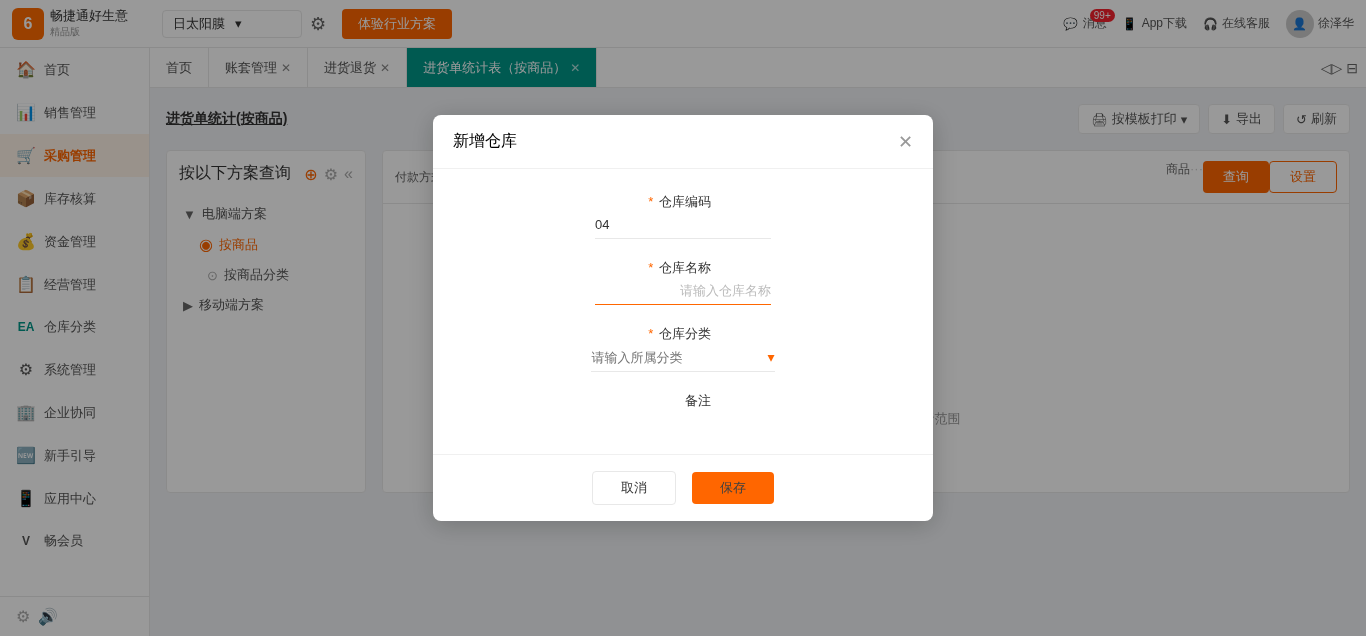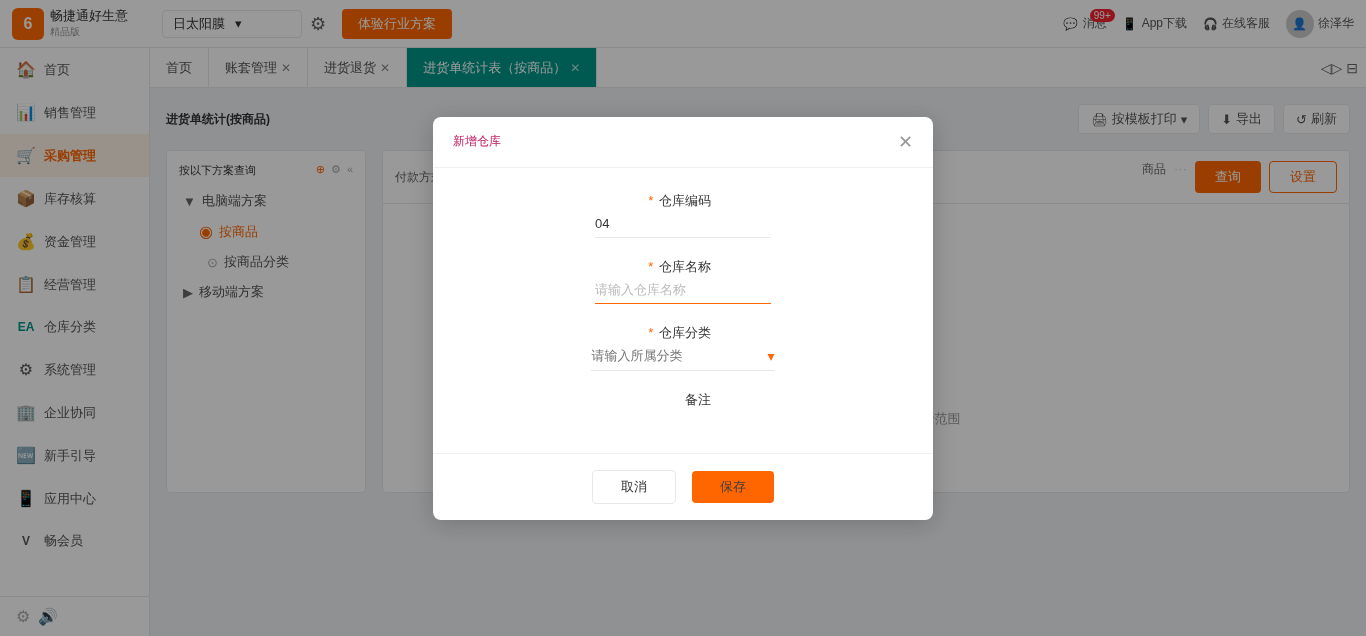--- a/index.html
+++ b/index.html
@@ -82,21 +82,21 @@
     .tab-bar-right { margin-left: auto; display: flex; align-items: center; padding: 0 8px; gap: 4px; }
 
     
     .main {
       position: fixed; top: 88px; left: 150px; right: 0; bottom: 0;
       overflow: auto; padding: 16px;
     }
     .page-header {
       display: flex; align-items: center; justify-content: space-between; margin-bottom: 16px;
     }
-    .page-title { font-size: 12px; color: #333; font-weight: bold; }
+    .page-title { font-size: 14px; color: #333; font-weight: bold; text-decoration: underline; }
     .page-actions { display: flex; align-items: center; gap: 8px; }
     .action-btn {
       display: flex; align-items: center; gap: 4px; padding: 5px 12px;
       border: 1px solid #e8e8e8; border-radius: 4px; background: white;
       cursor: pointer; color: #555; font-size: 13px;
     }
     .query-btn {
       background: #f60; color: white; border: none; border-radius: 4px;
       padding: 6px 20px; cursor: pointer; font-size: 13px;
     }
@@ -107,22 +107,22 @@
 
     
     .content-area {
       display: flex; gap: 16px; background: transparent;
     }
     .left-panel {
       width: 200px; background: white; border-radius: 4px; padding: 12px;
       border: 1px solid #e8e8e8;
     }
     .panel-title {
-      font-size: 11px; color: #333; margin-bottom: 8px;
-      display: flex; align-items: flex-start; justify-content: space-between;
+      font-size: 16px; color: #333; margin-bottom: 15px;
+      display: flex; align-items: flex-end; justify-content: space-between;
     }
     .panel-icons { display: flex; gap: 6px; }
     .tree-item {
       display: flex; align-items: center; gap: 6px; padding: 6px 4px;
       cursor: pointer; color: #555; font-size: 13px;
     }
     .tree-item.active { color: #f60; }
     .tree-item-sub {
       padding-left: 20px;
     }
@@ -165,39 +165,39 @@
 
     
     .dialog {
       background: white; border-radius: 8px; width: 500px;
       box-shadow: 0 4px 24px rgba(0,0,0,0.2); overflow: hidden;
     }
     .dialog-header {
       display: flex; align-items: center; justify-content: space-between;
       padding: 16px 20px; border-bottom: 1px solid #f0f0f0;
     }
-    .dialog-title { font-size: 12px; color: #be185d; font-weight: 500; }
+    .dialog-title { font-size: 16px; color: #000000; font-weight: 500; }
     .dialog-close {
       cursor: pointer; color: #999; font-size: 18px; border: none;
       background: none; line-height: 1;
     }
     .dialog-body { padding: 24px 32px; }
     .form-row {
       display: flex; align-items: center; margin-bottom: 20px; flex-direction: column;
     }
     .form-label {
       width: 80px; text-align: right; color: #333; font-size: 13px;
       padding-right: 12px; flex-shrink: 0;
     }
     .required { color: #f60; margin-right: 2px; }
     .form-input {
       flex: 1; border: none; border-bottom: 1px solid #e8e8e8;
       padding: 6px 0; font-size: 13px; color: #333; outline: none;
     }
-    .form-input.active { border-bottom-color: #f60; }
+    .form-input.active { border-bottom-color: #f60; text-align: right; }
     .form-input::placeholder { color: #bbb; }
     .form-select-row {
       flex: 1; display: flex; align-items: center;
       border-bottom: 1px solid #e8e8e8; padding: 6px 0;
     }
     .form-select-input {
       flex: 1; border: none; outline: none; font-size: 13px; color: #bbb;
     }
     .form-select-arrow { color: #f60; font-size: 14px; }
     .dialog-footer {
@@ -392,21 +392,21 @@
         <span class="filter-label">付款方式</span>
         <div class="filter-select">
           <span style="color:#bbb;">付款方式</span>
           <span>▾</span>
         </div>
         <span class="filter-label">单据状态</span>
         <div class="filter-select">
           <span style="color:#bbb;"></span>
           <span>▾</span>
         </div>
-        <div style="margin-left:auto;display:flex;gap:8px;">
+        <div style="margin-left:auto;display:flex;">
           <span class="filter-label">商品</span>
           <span style="color:#ccc;">···</span>
           <button class="query-btn">查询</button>
           <button class="set-btn">设置</button>
         </div>
       </div>
 
       <div class="empty-area">
         <div class="empty-illustration">
           📦

